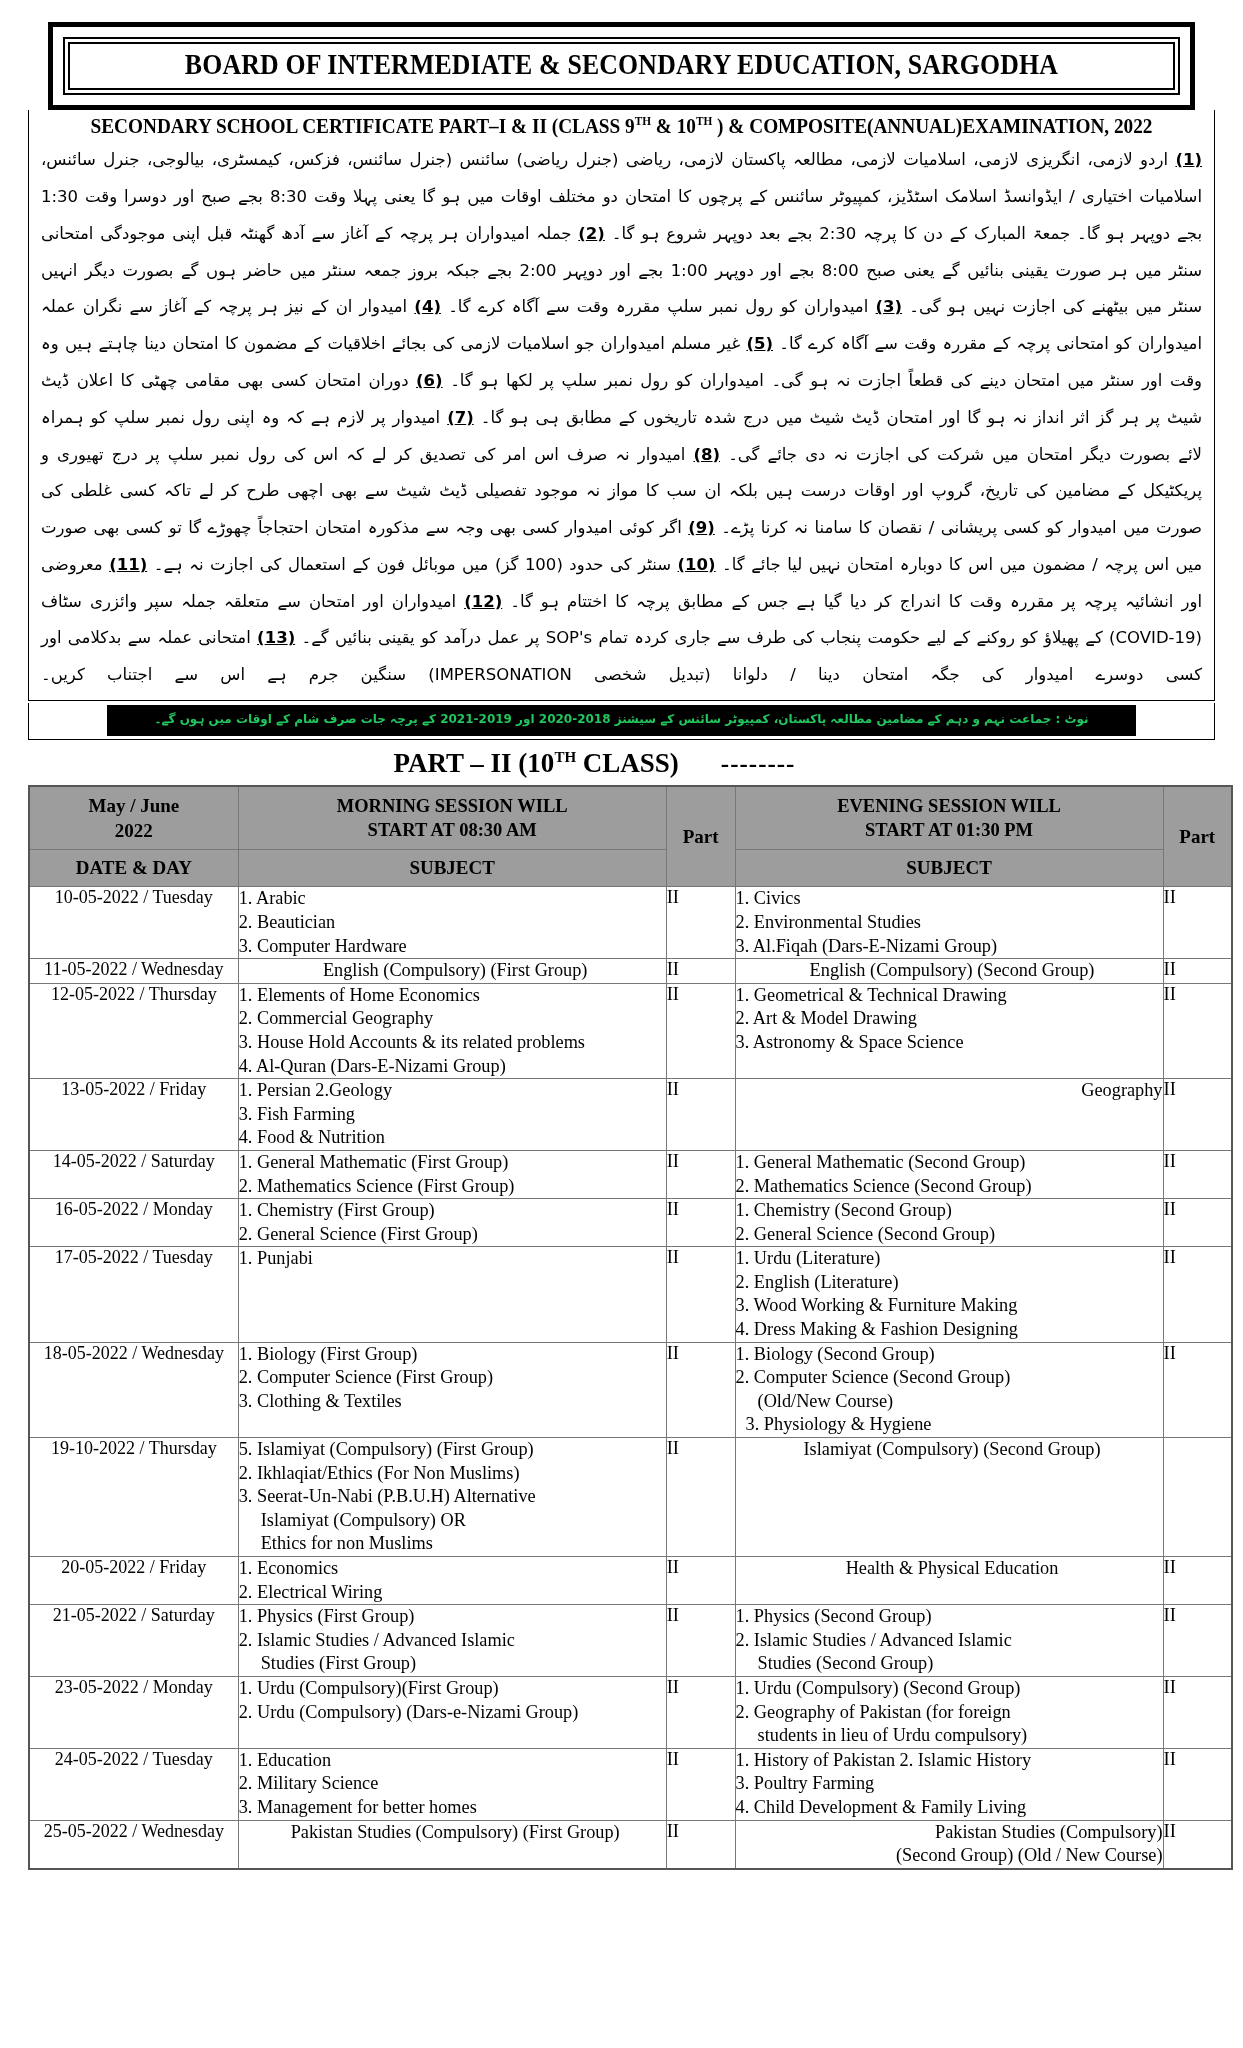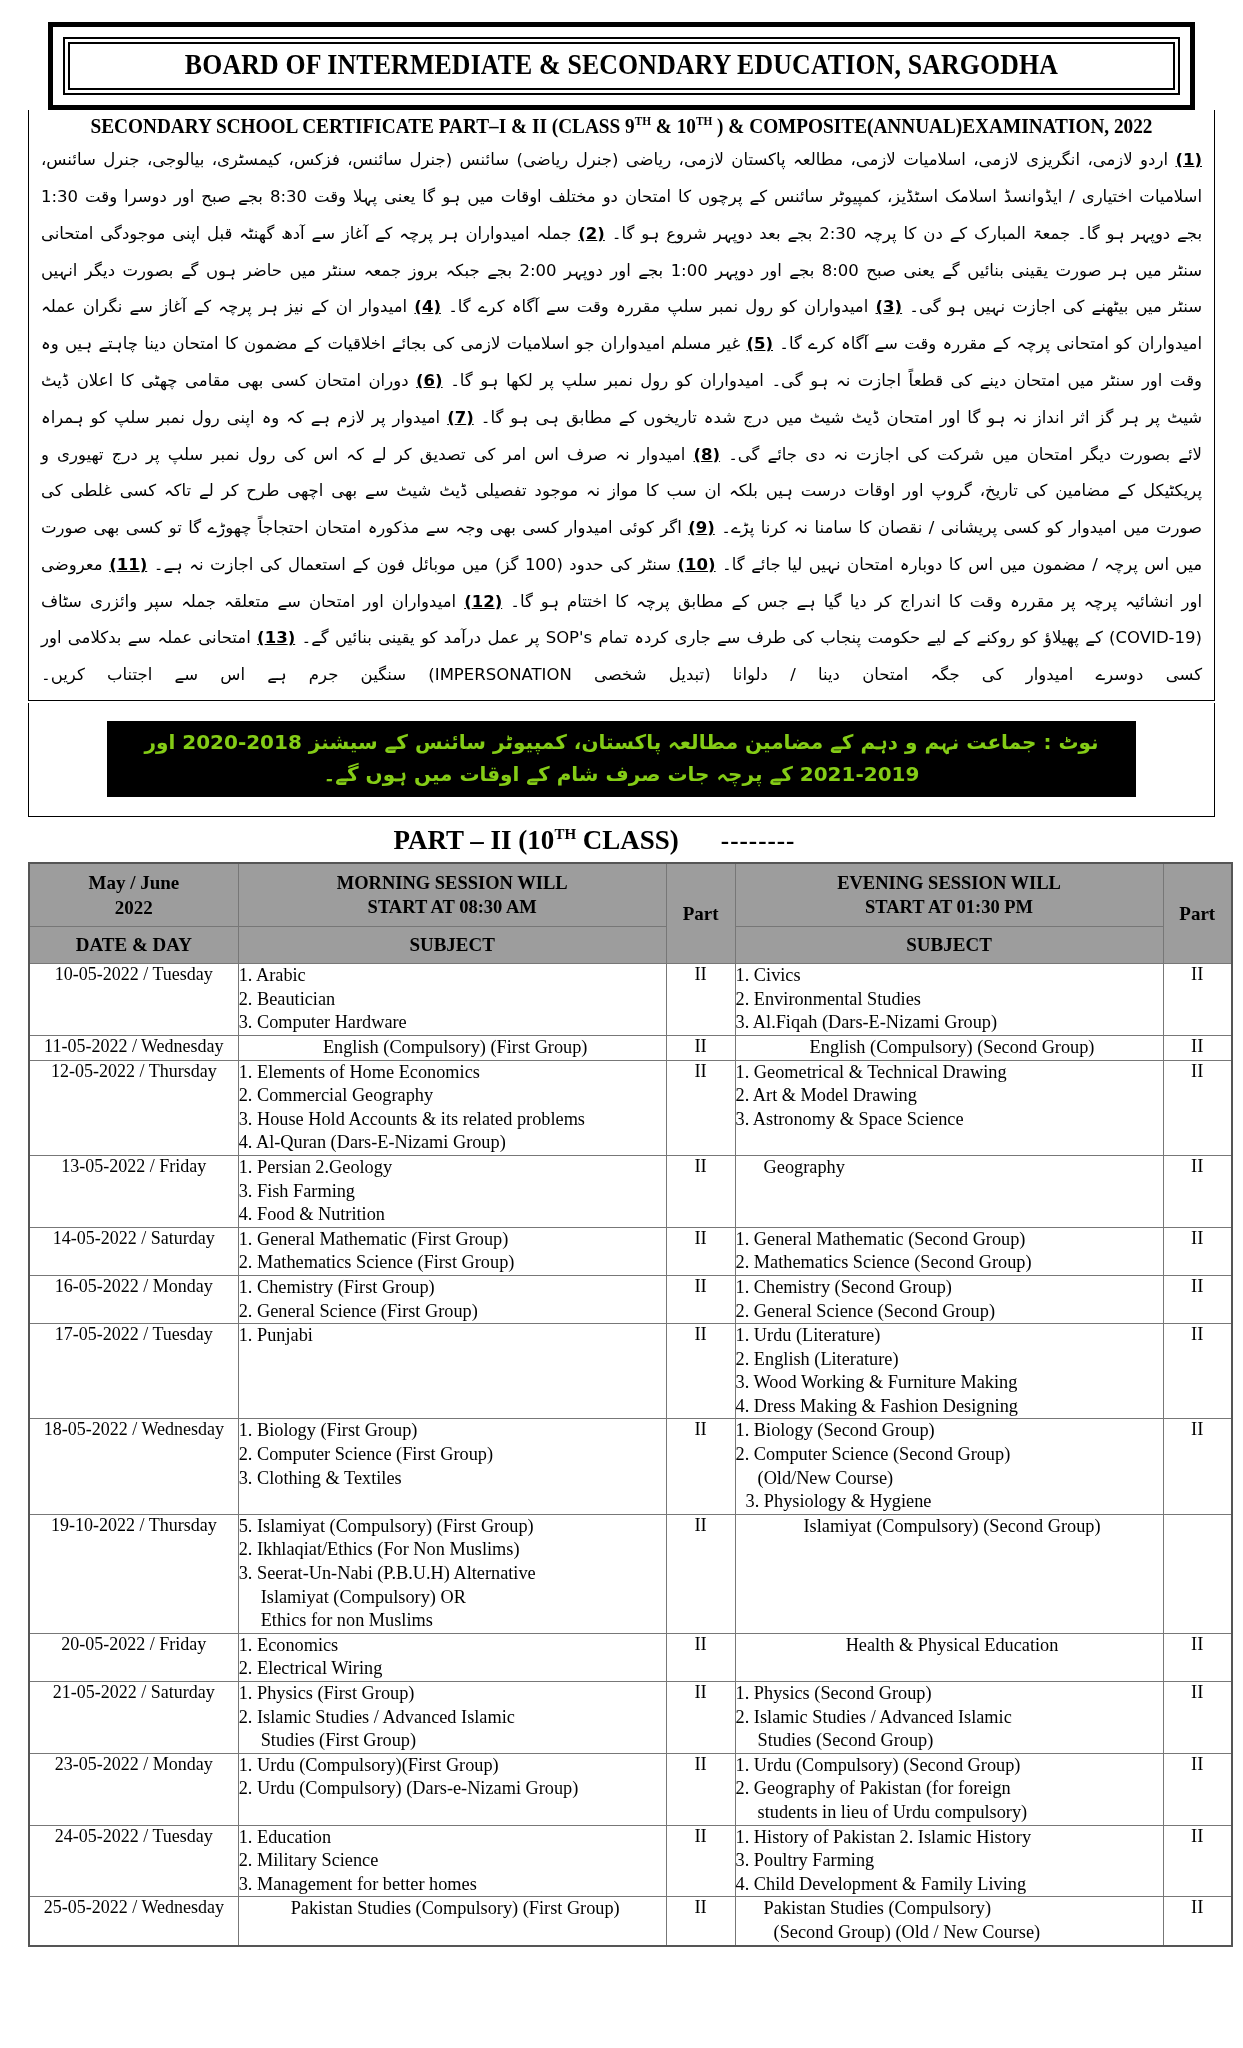--- a/index.html
+++ b/index.html
@@ -29,22 +29,22 @@
     font-size:16.5px;line-height:2.23;
     padding:2px 12px 6px 12px;
     unicode-bidi:plaintext;
     word-spacing:1px;
   }
   .urdu .num{text-decoration:underline;font-weight:bold;}
   .urdu p{margin:0;}
 
   
   .noteband-wrap{margin:2px 28px 0 28px;border:1px solid #000;border-top:none;background:#fff;padding:2px 0 3px 0;}
-  .noteband{background:#000;color:#84cc16;margin:16px 78px;padding:5px 10px 7px 10px;
-     direction:rtl;text-align:center;font-family:"DejaVu Sans",sans-serif;font-size:20px;font-weight:bold;line-height:1.6;}
+  .noteband{background:#000;color:#22c55e;margin:0 78px;padding:5px 10px 7px 10px;
+     direction:rtl;text-align:center;font-family:"DejaVu Sans",sans-serif;font-size:12px;font-weight:bold;line-height:1.6;}
 
   
   .partline{
     display:flex;align-items:baseline;justify-content:center;gap:0;
     margin:8px 0 6px 0;font-weight:bold;font-size:27px;white-space:nowrap;
   }
   .partline .pl{padding-right:42px;}
   .partline .dashes{letter-spacing:1px;font-size:25px;padding-right:54px;}
   .partline sup{font-size:15px;vertical-align:super;}
 
@@ -61,22 +61,22 @@
 
   col.c-date{width:176px;}
   col.c-sub{width:360px;}
   col.c-part{width:58px;}
   col.c-sub2{width:360px;}
   col.c-part2{width:58px;}
 
   td.date{text-align:center;vertical-align:middle;font-size:18px;padding:4px 2px;white-space:nowrap;}
   td.subj{font-size:18.3px;line-height:1.29;padding:7px 6px 8px 10px;text-align:left;border-radius:28px;}
   td.subj.ctr{text-align:center;padding-left:6px;}
-  td.subj.ind{padding-left:28px;text-align:left;}
-  td.part{text-align:center;vertical-align:top;font-size:18.5px;padding:8px 2px 0 2px;}
+  td.subj.ind{padding-left:28px;text-align:right;}
+  td.part{text-align:left;vertical-align:top;font-size:18.5px;padding:8px 2px 0 2px;}
   .ln{display:block;white-space:nowrap;}
   .cont{display:block;padding-left:22px;white-space:nowrap;}
   .cont2{display:block;padding-left:10px;white-space:nowrap;}
 </style>
 </head>
 <body>
 
 <div class="page">
 
   <div class="banner-outer">

